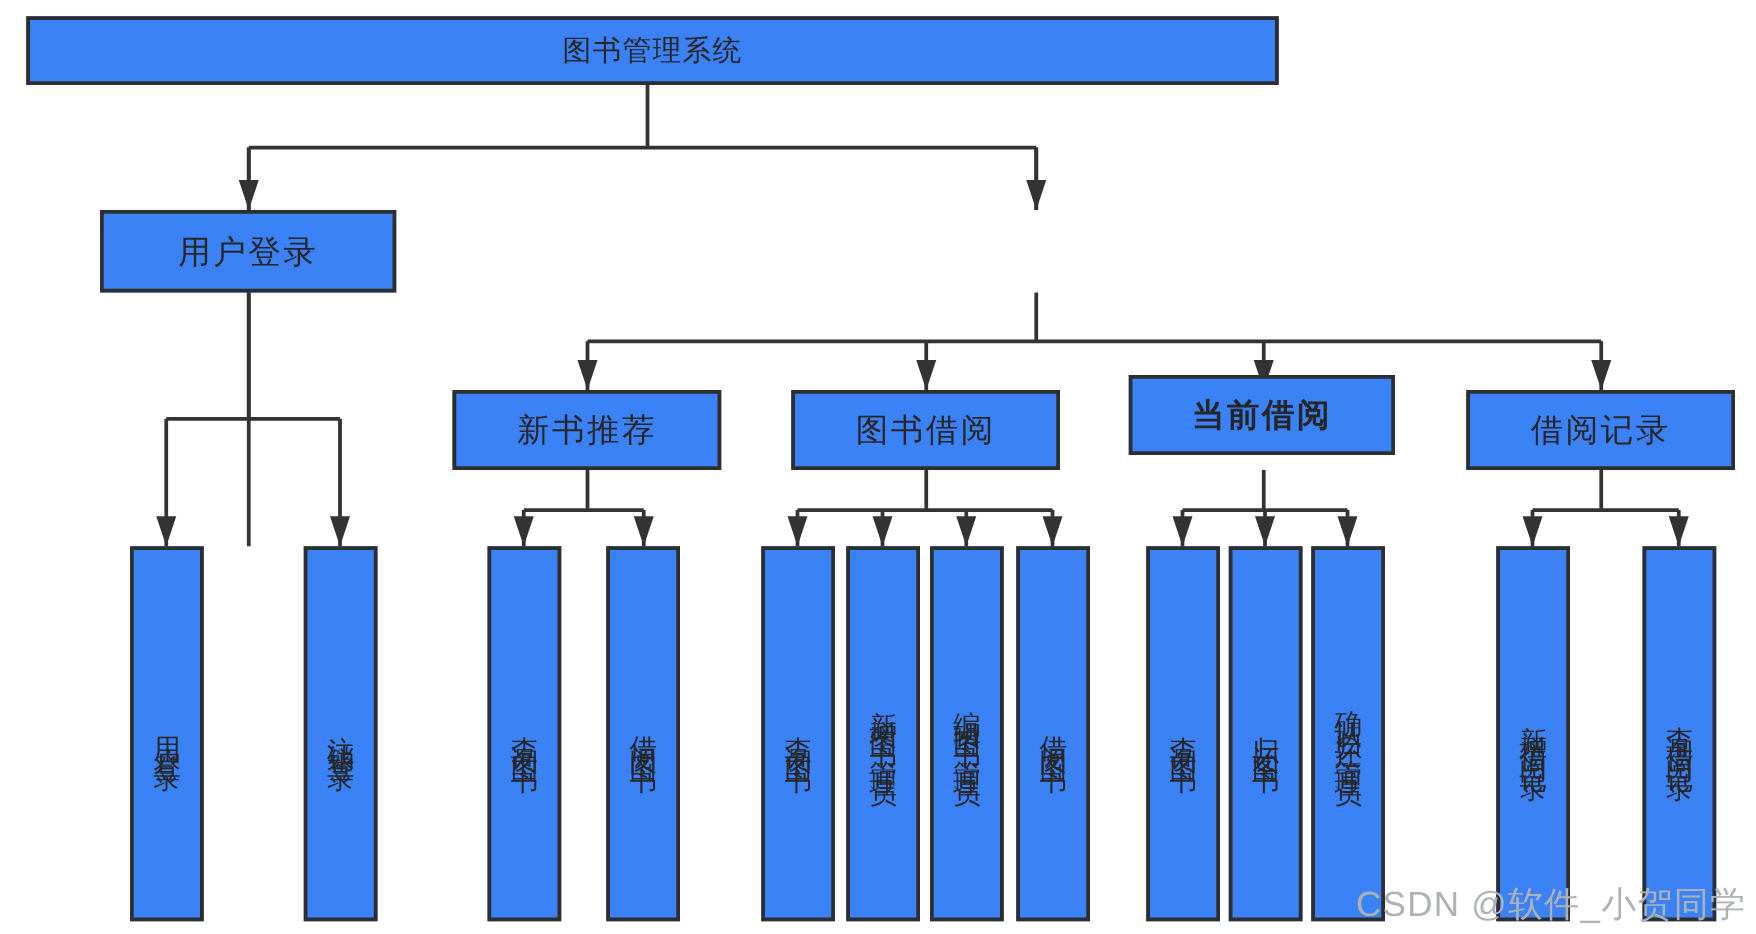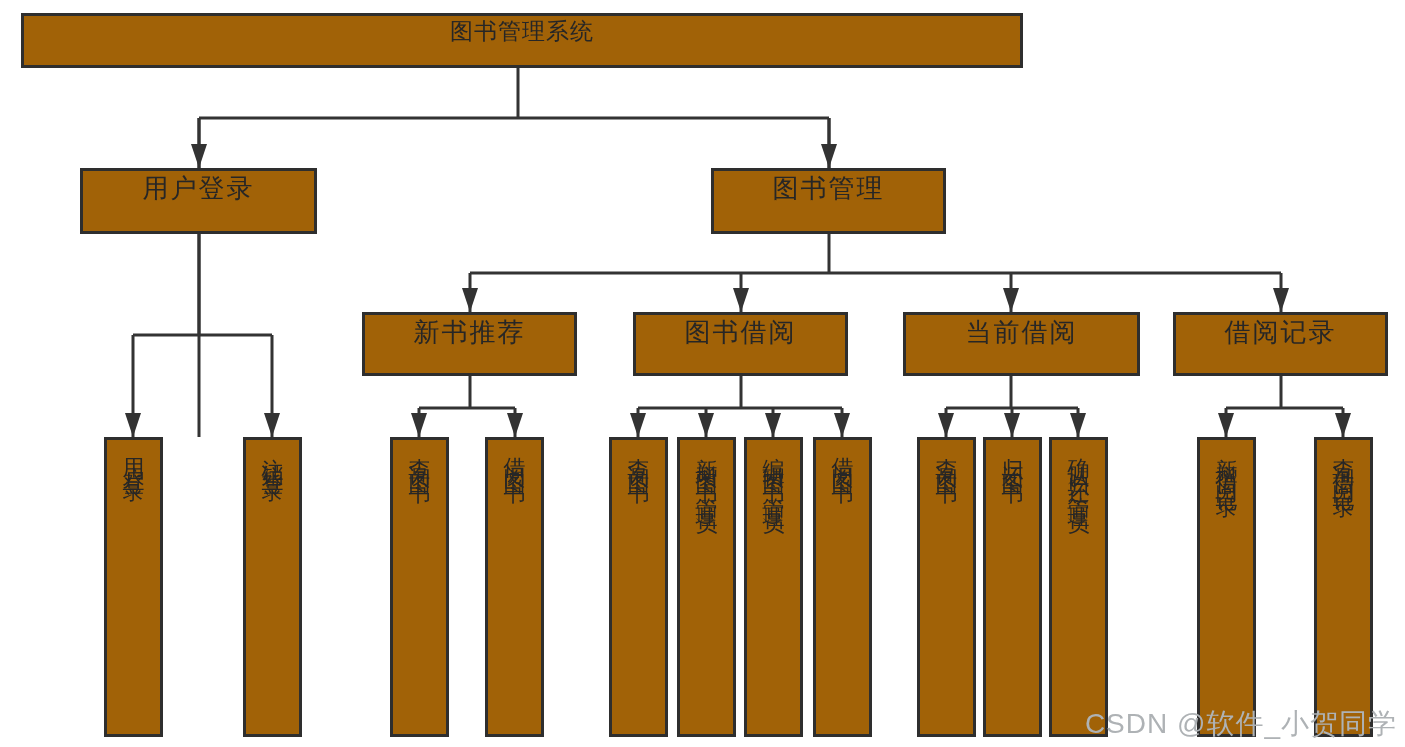--- a/index.html
+++ b/index.html
@@ -7,22 +7,22 @@
   #canvas {
     position:relative; width:1405px; height:747px;
     background: var(--background, #ffffff);
     overflow:hidden;
   }
   svg.connectors { position:absolute; left:0; top:0; z-index:0; }
   .connector { stroke: var(--line, #333333); stroke-width:3; fill:none; }
   .arrow { fill: var(--line, #333333); stroke:none; }
   .box {
     position:absolute; box-sizing:border-box; z-index:1;
-    background:#a16207; border:3px solid var(--border, #2e2e2e);
-    display:flex; align-items:flex-start; justify-content:center;
+    background:#3b82f6; border:3px solid var(--border, #2e2e2e);
+    display:flex; align-items:center; justify-content:center;
     color: var(--text, #262626);
   }
   .root-label { font-size:23px; letter-spacing:1px; }
   .h-label  { font-size:26px; letter-spacing:2px; }
   .leaf span {
     writing-mode: vertical-rl; text-orientation: mixed;
     font-size:22px; letter-spacing:8px; line-height:1;
   }
   .watermark {
     position:absolute; right:8px; bottom:4px; z-index:2;
@@ -79,31 +79,28 @@
     </g>
   </svg>
 
   <div class="box" style="left:21px; top:13px; width:1002px; height:55px;">
     <span class="root-label">图书管理系统</span>
   </div>
 
   <div class="box" style="left:80px; top:168px; width:237px; height:66px;">
     <span class="h-label">用户登录</span>
   </div>
-  <div class="box" style="left:711px; top:168px; width:235px; height:66px;">
-    <span class="h-label">图书管理</span>
-  </div>
 
   <div class="box" style="left:362px; top:312px; width:215px; height:64px;">
     <span class="h-label">新书推荐</span>
   </div>
   <div class="box" style="left:633px; top:312px; width:215px; height:64px;">
     <span class="h-label">图书借阅</span>
   </div>
-  <div class="box" style="left:903px; top:312px; width:237px; height:64px;">
+  <div class="box" style="left:903px; top:300px; width:213px; height:64px;font-weight:bold;">
     <span class="h-label">当前借阅</span>
   </div>
   <div class="box" style="left:1173px; top:312px; width:215px; height:64px;">
     <span class="h-label">借阅记录</span>
   </div>
 
   <div class="box leaf" style="left:104px; top:437px; width:59px; height:300px;">
     <span>用户登录</span>
   </div>
   <div class="box leaf" style="left:243px; top:437px; width:59px; height:300px;">

